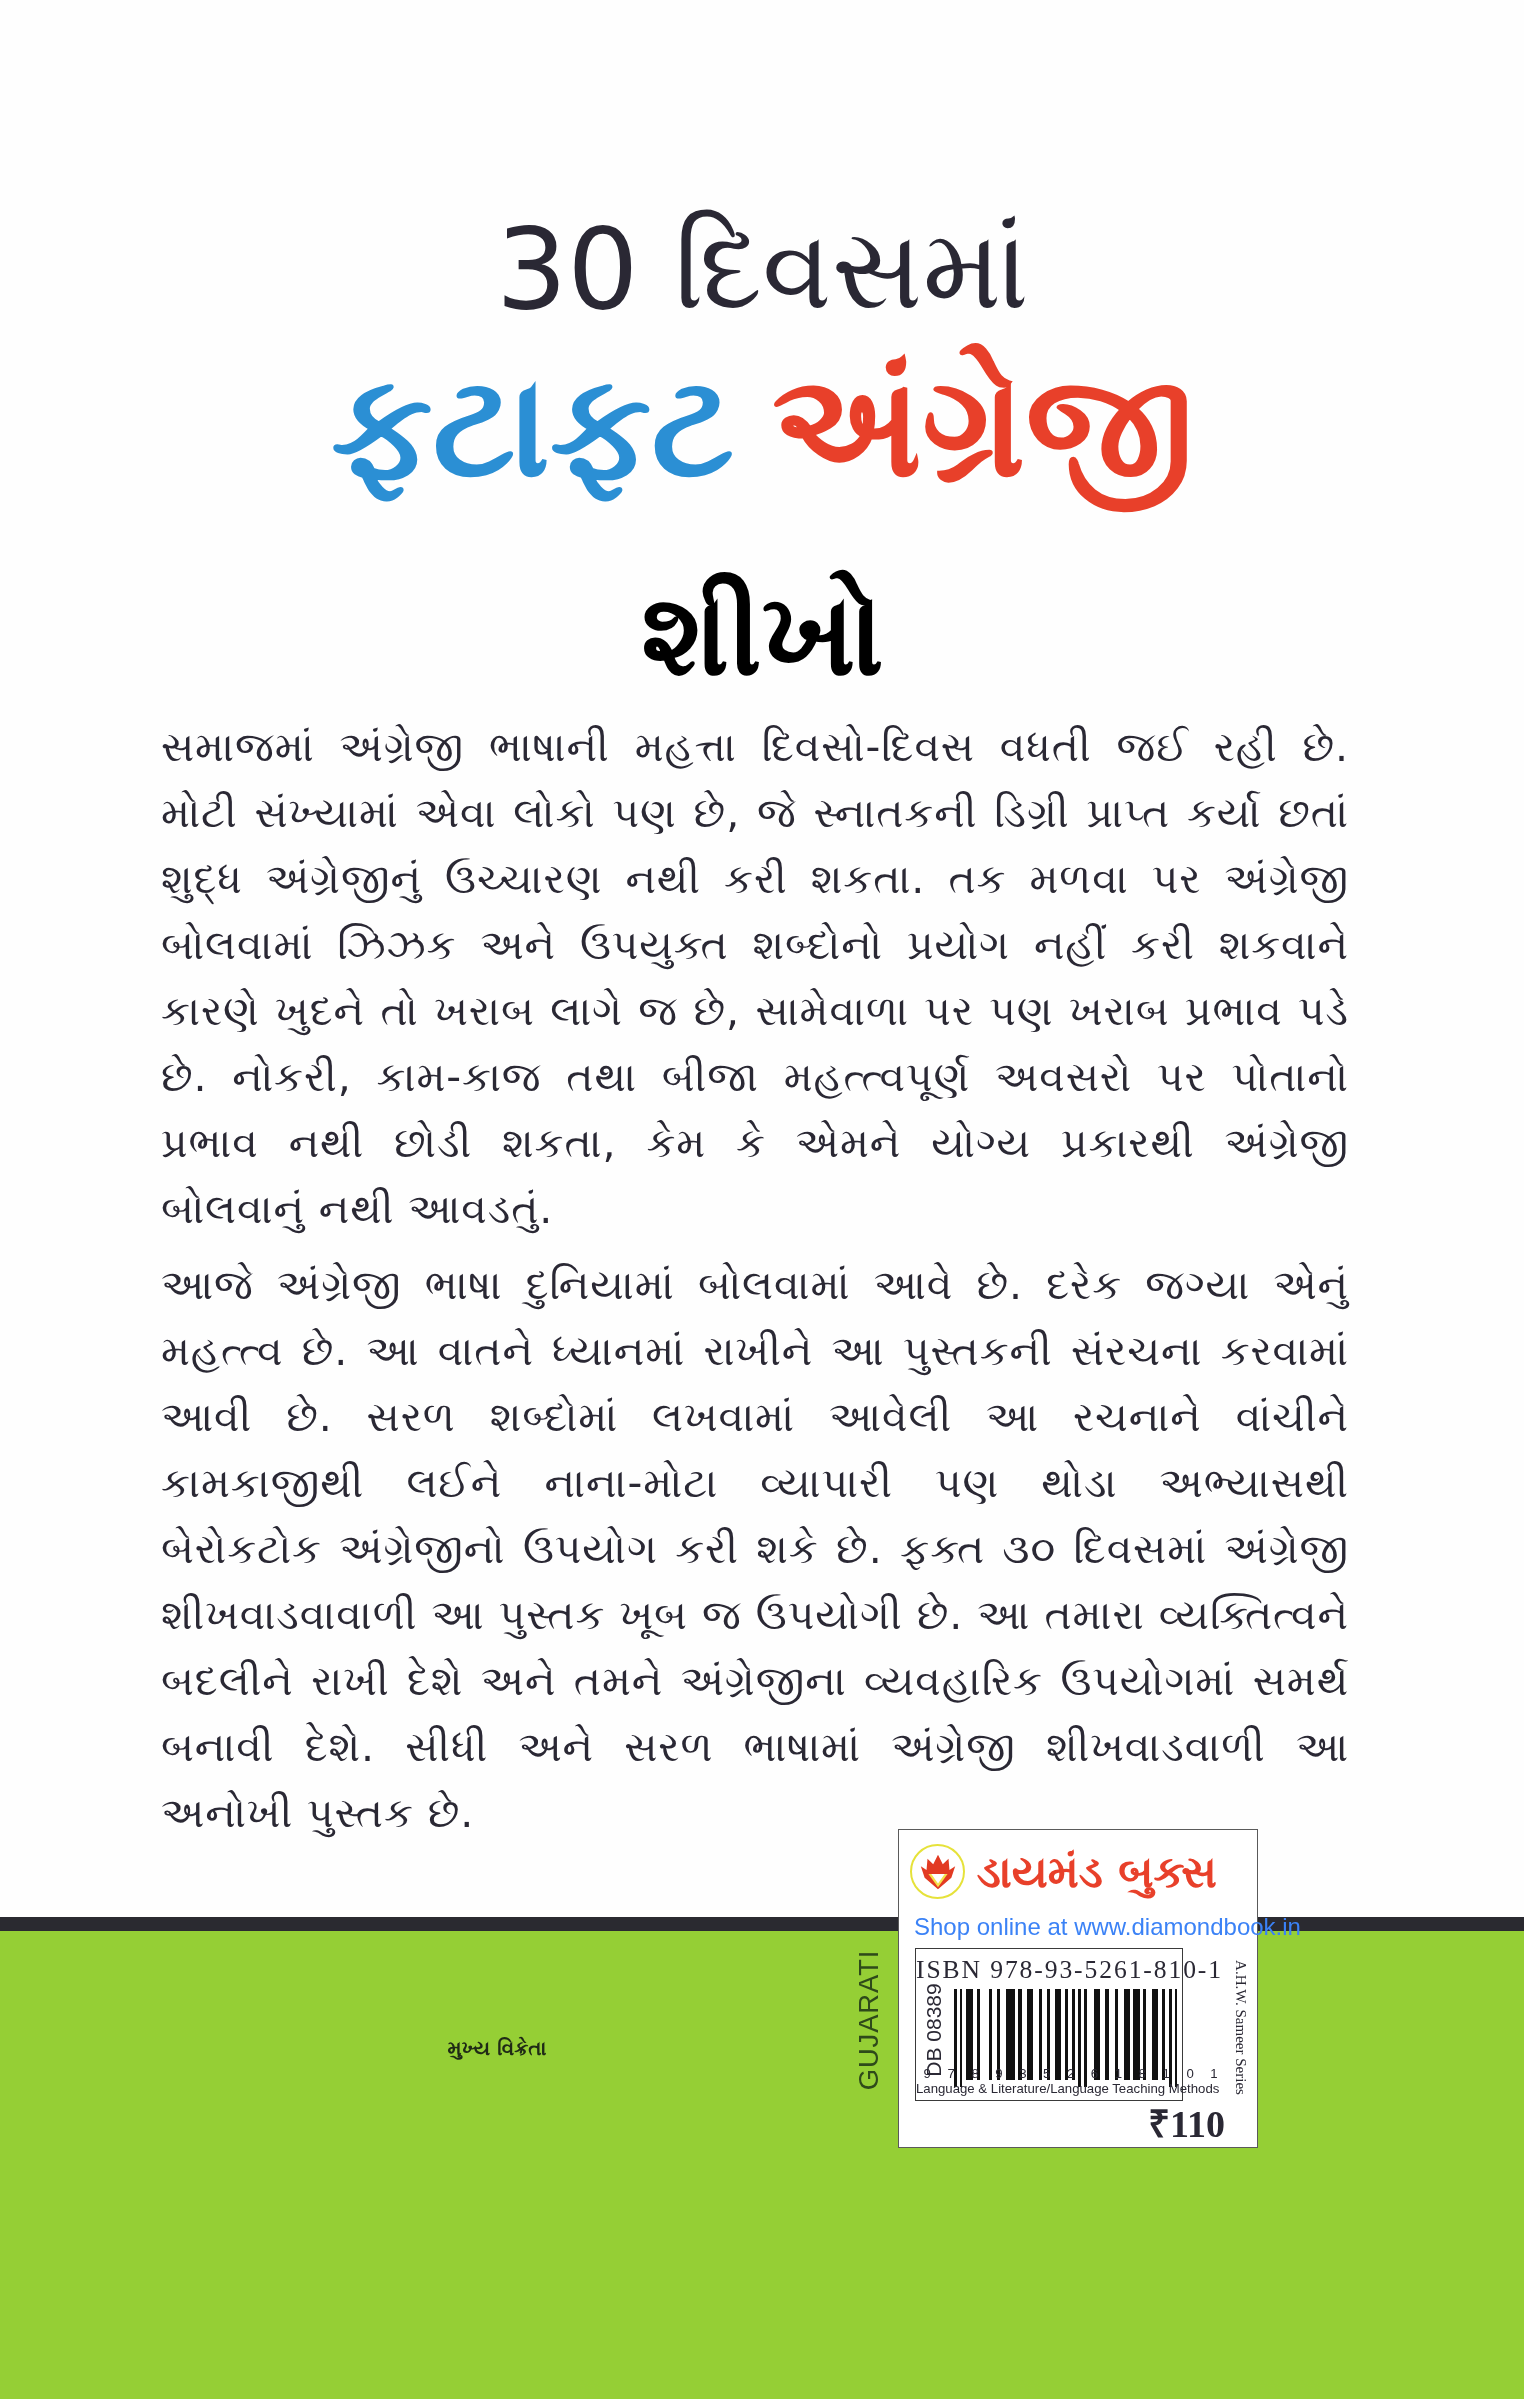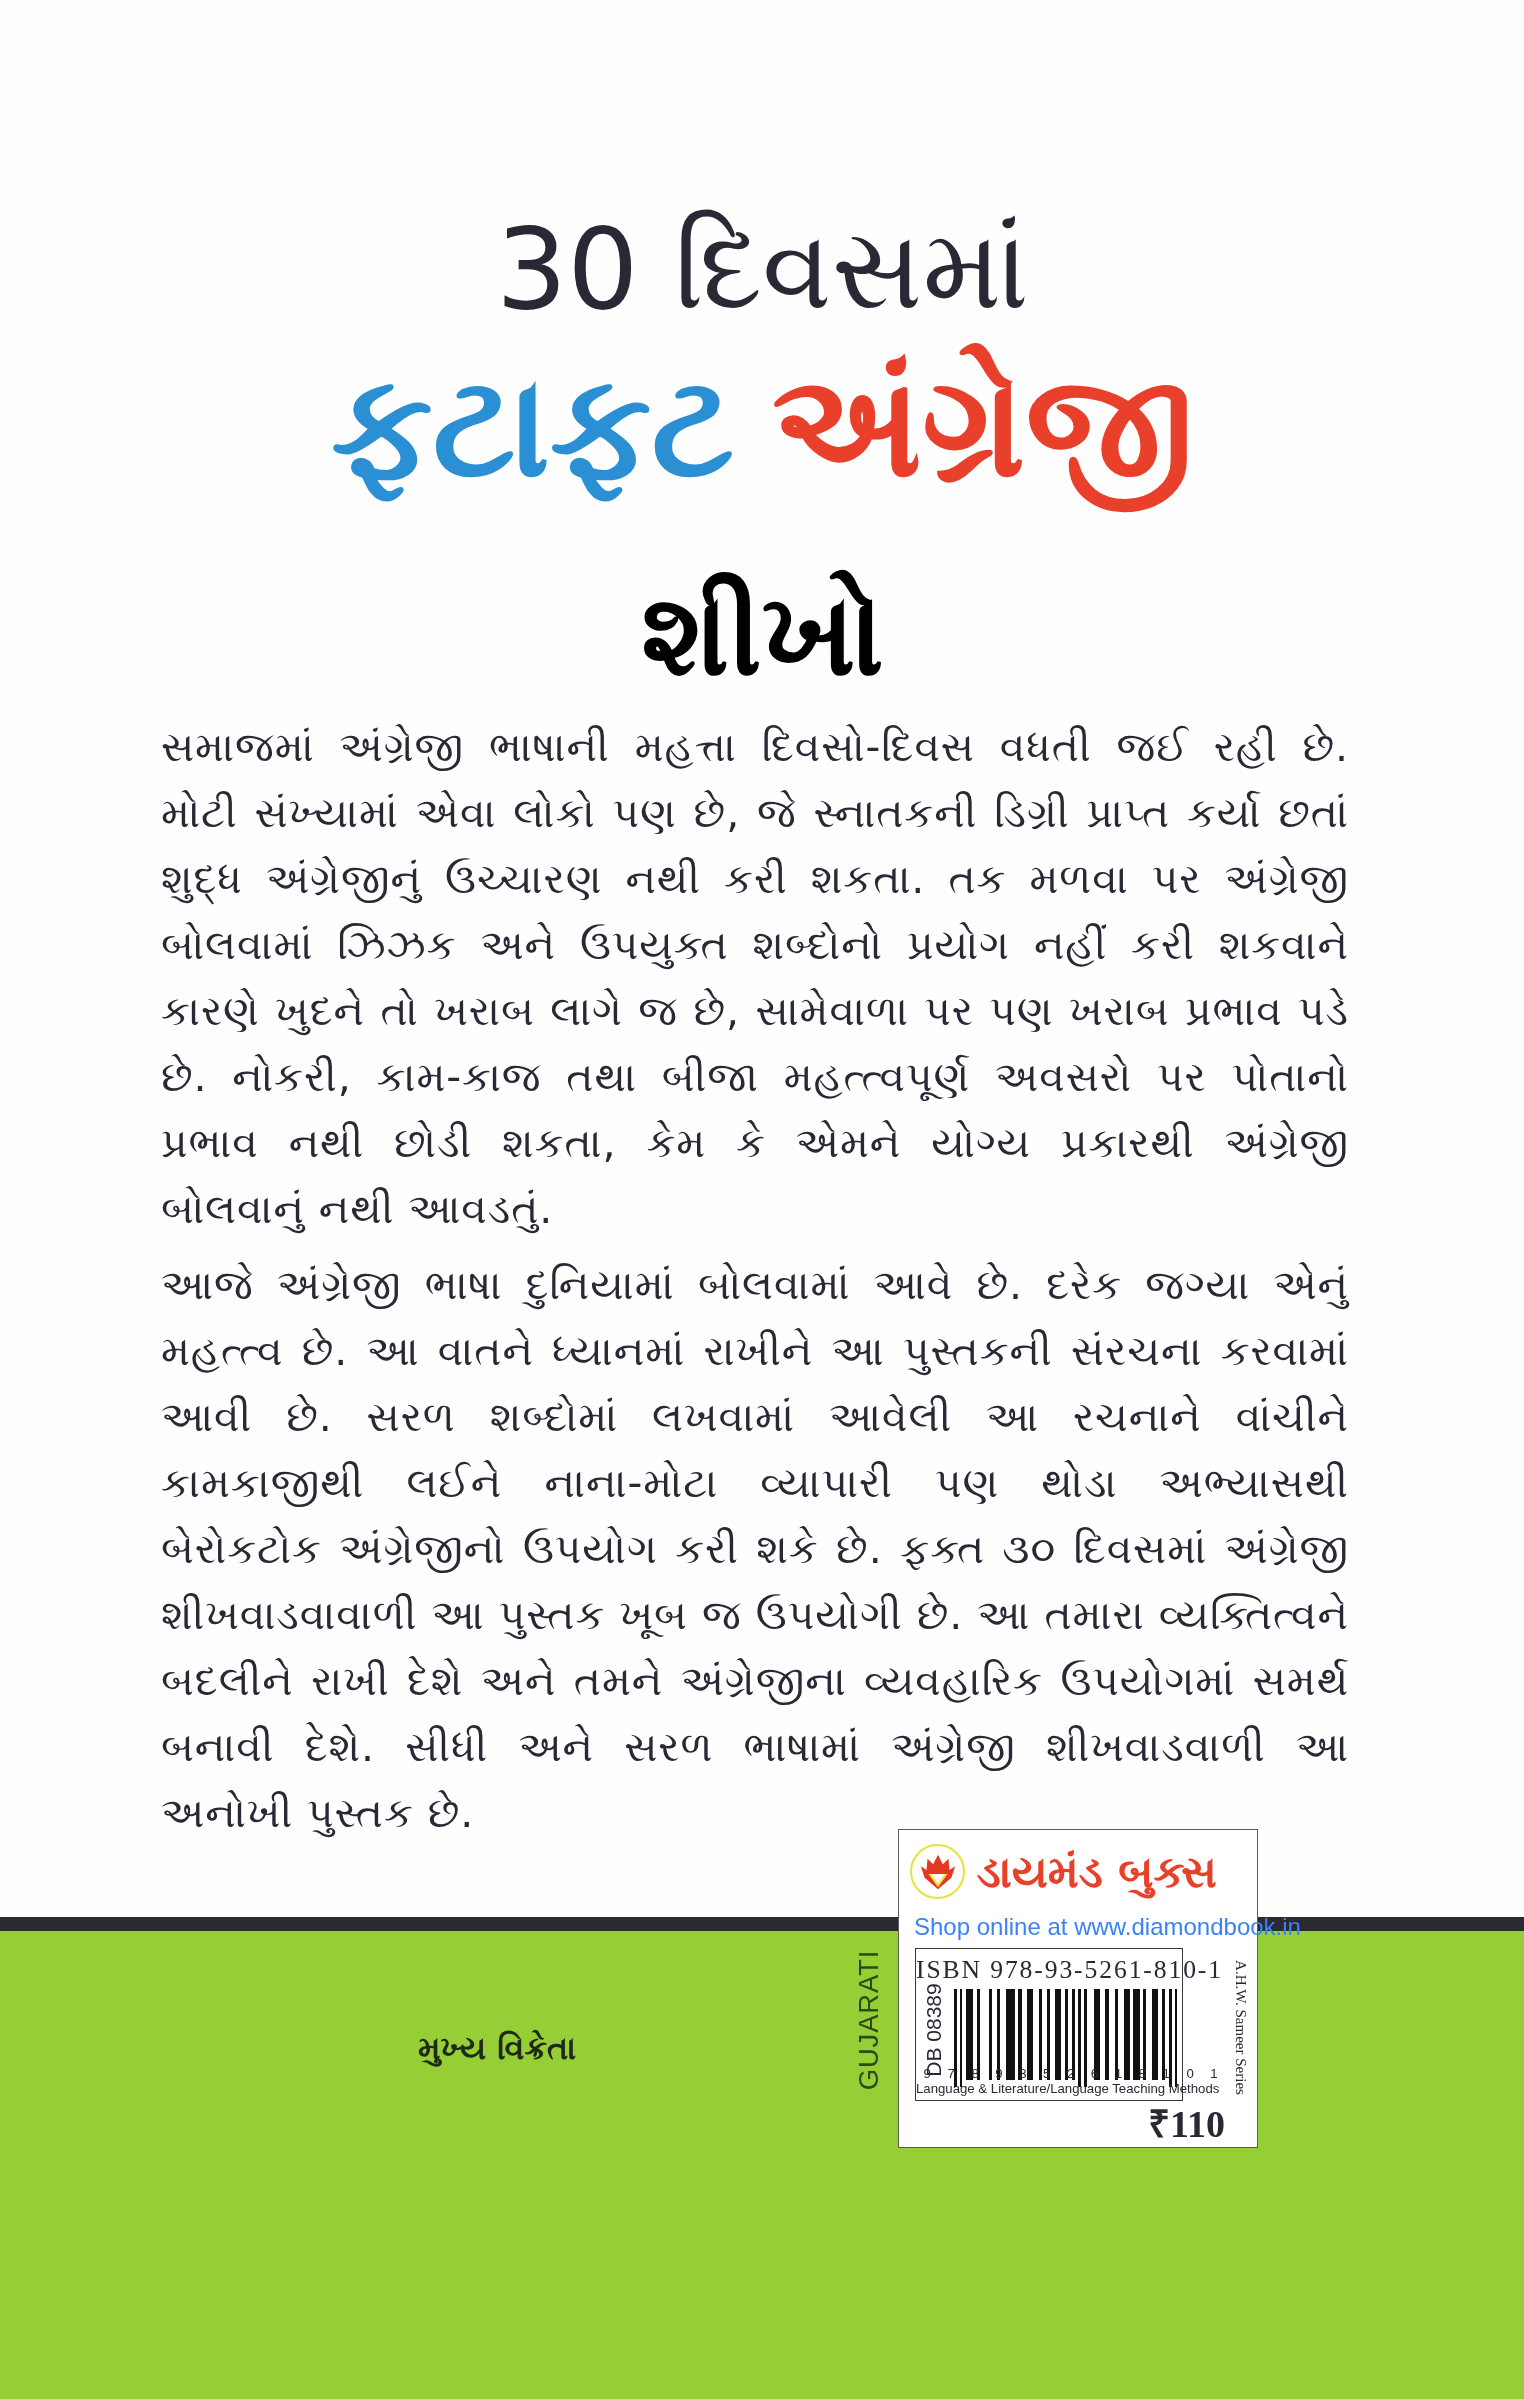--- a/index.html
+++ b/index.html
@@ -45,21 +45,21 @@
       background: #2a2a30;
     }
     .green-band {
       position: absolute; left: 0; top: 1931px; width: 1525px; height: 468px;
       background: #95cf35;
     }
     .distributor {
       position: absolute; left: 142px; width: 710px; top: 2025px;
       text-align: center; color: #1f2a16; font-weight: bold;
     }
-    .distributor .label { font-size: 32px; line-height: 47px; }
+    .distributor .label { font-size: 20px; line-height: 47px; }
     .distributor .name { font-size: 34px; line-height: 51px; }
 
     .language-tag {
       position: absolute; left: 847px; top: 1949px; width: 44px; height: 142px;
       display: flex; align-items: center; justify-content: center;
     }
     .language-tag span {
       transform: rotate(-90deg); white-space: nowrap;
       font-family: "Liberation Sans", sans-serif; font-size: 27.4px;
       color: #2e4a1a; letter-spacing: 0.9px;

